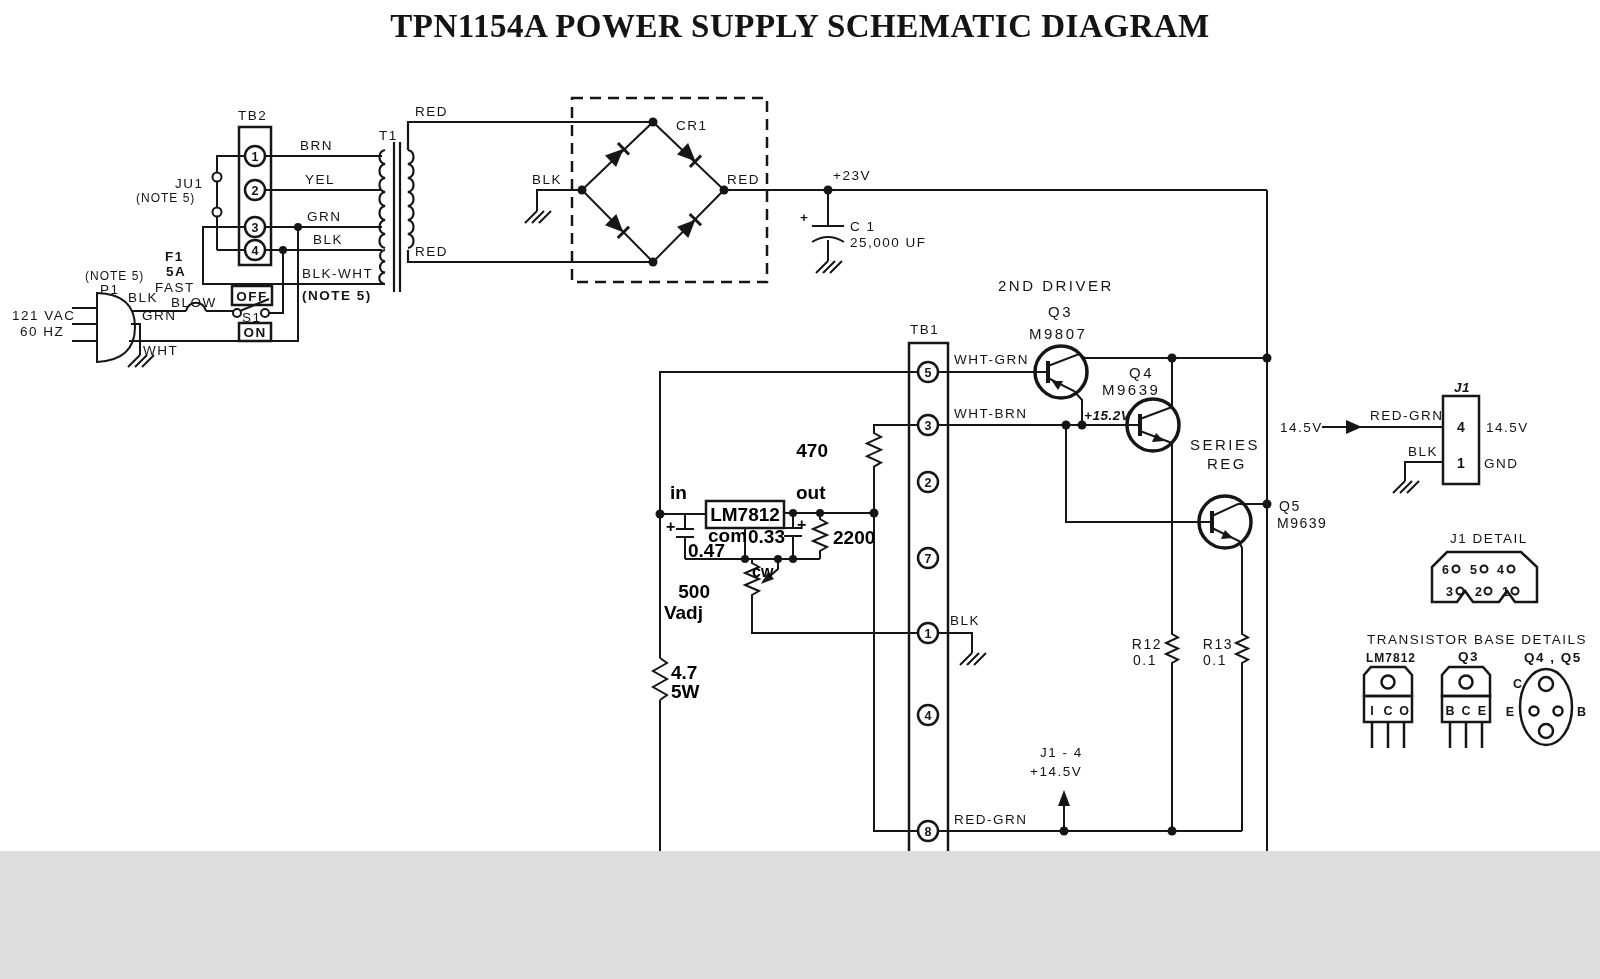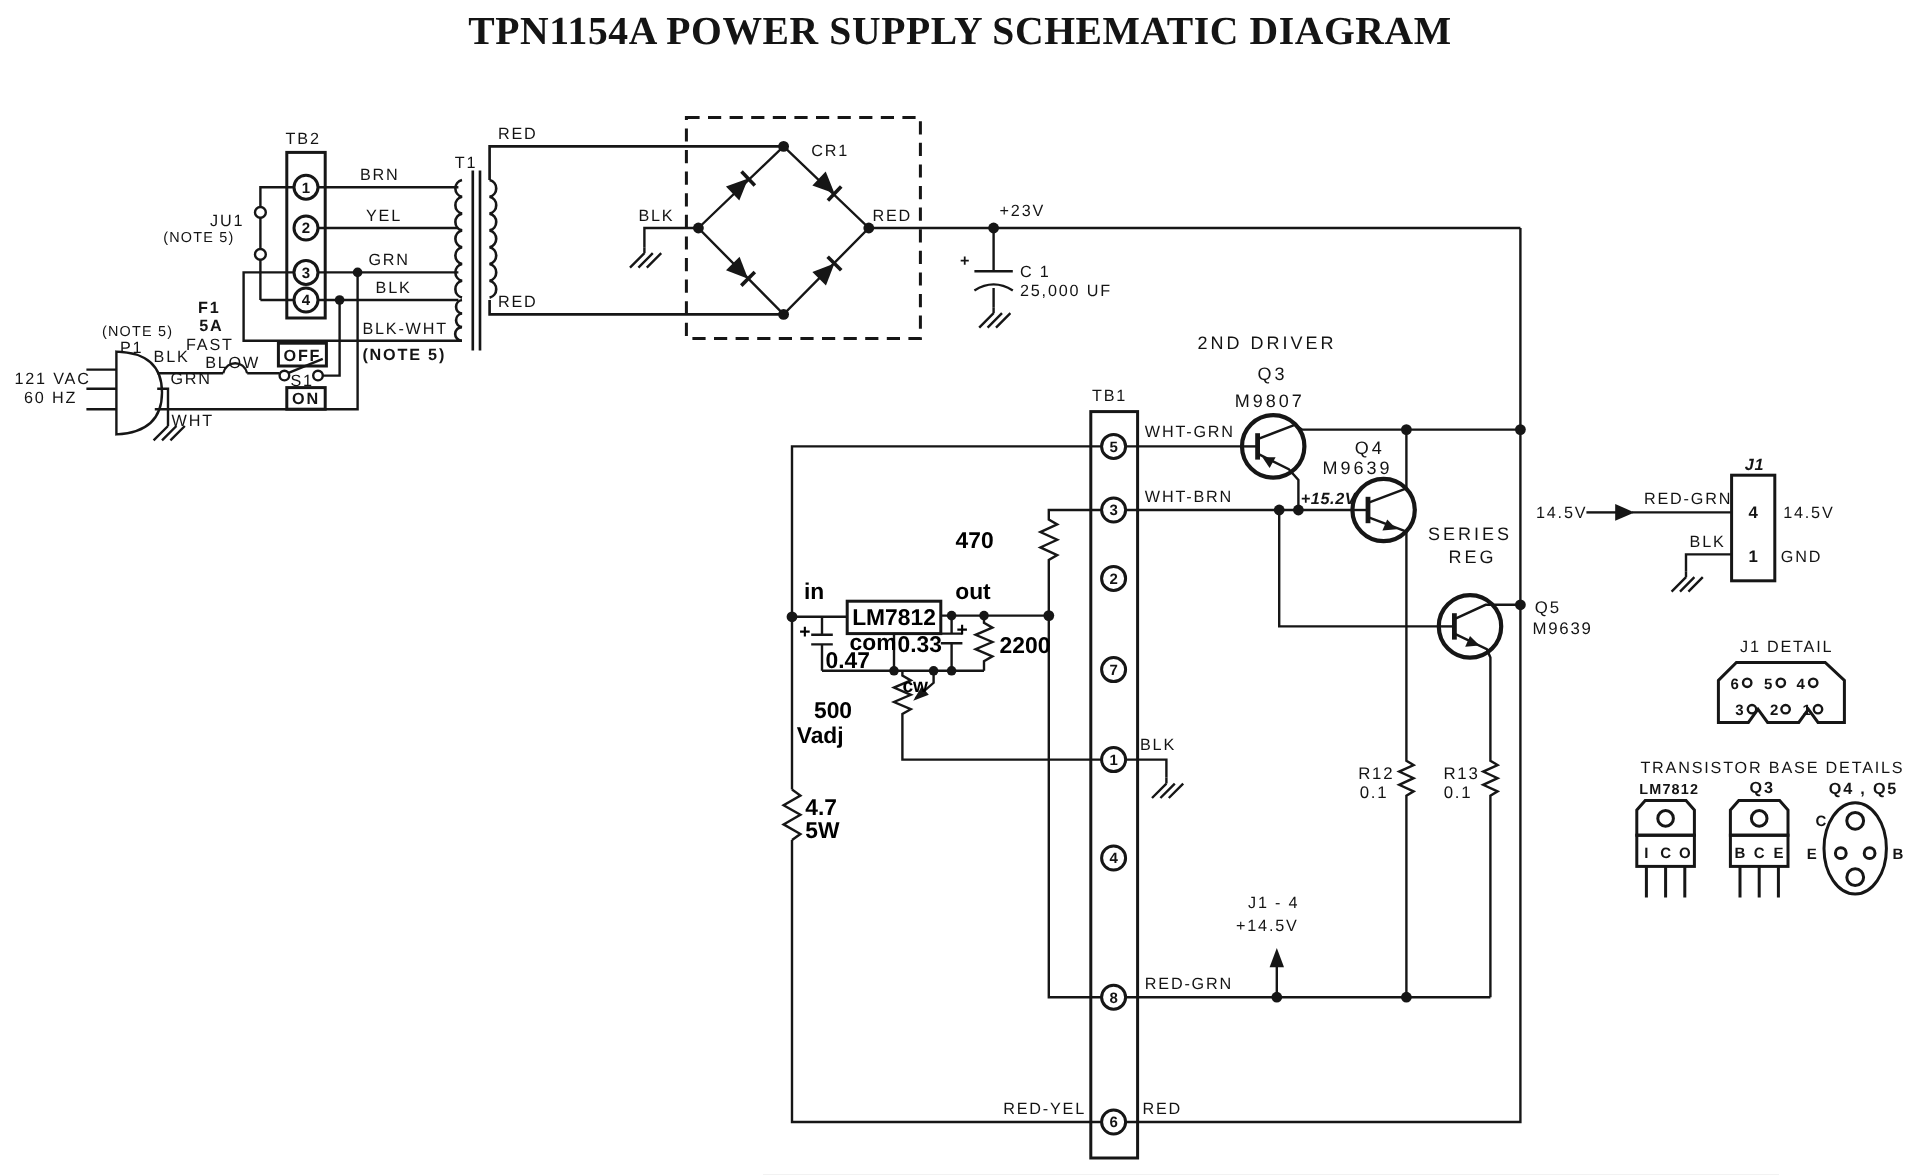--- a/index.html
+++ b/index.html
@@ -1,16 +1,16 @@
 <!DOCTYPE html>
 <html><head>
 <meta charset="utf-8">
 <style>
   html,body{margin:0;padding:0;background:#ddd;}
-  .page{width:1600px;height:979px;background:#fff;position:relative;margin:0 auto;overflow:hidden;}
+  .page{width:1600px;height:851px;background:#fff;position:relative;margin:0 auto;overflow:hidden;}
   svg{display:block;}
   svg text{stroke:none;fill:#141414;font-family:"Liberation Sans",sans-serif;}
   .t{font-size:13.5px;letter-spacing:1.5px;}
   .ts{font-size:12px;letter-spacing:1px;}
   .tb{font-size:15px;letter-spacing:2.5px;}
   .tm{font-size:14px;letter-spacing:1.5px;}
   .num{font-size:12.5px;font-weight:bold;letter-spacing:0;}
   .pin{font-size:14px;font-weight:bold;letter-spacing:0;}
   .ann{font-weight:bold;font-size:19px;letter-spacing:0;fill:#000;}
   .annS{font-weight:bold;font-size:16px;letter-spacing:0;fill:#000;}

